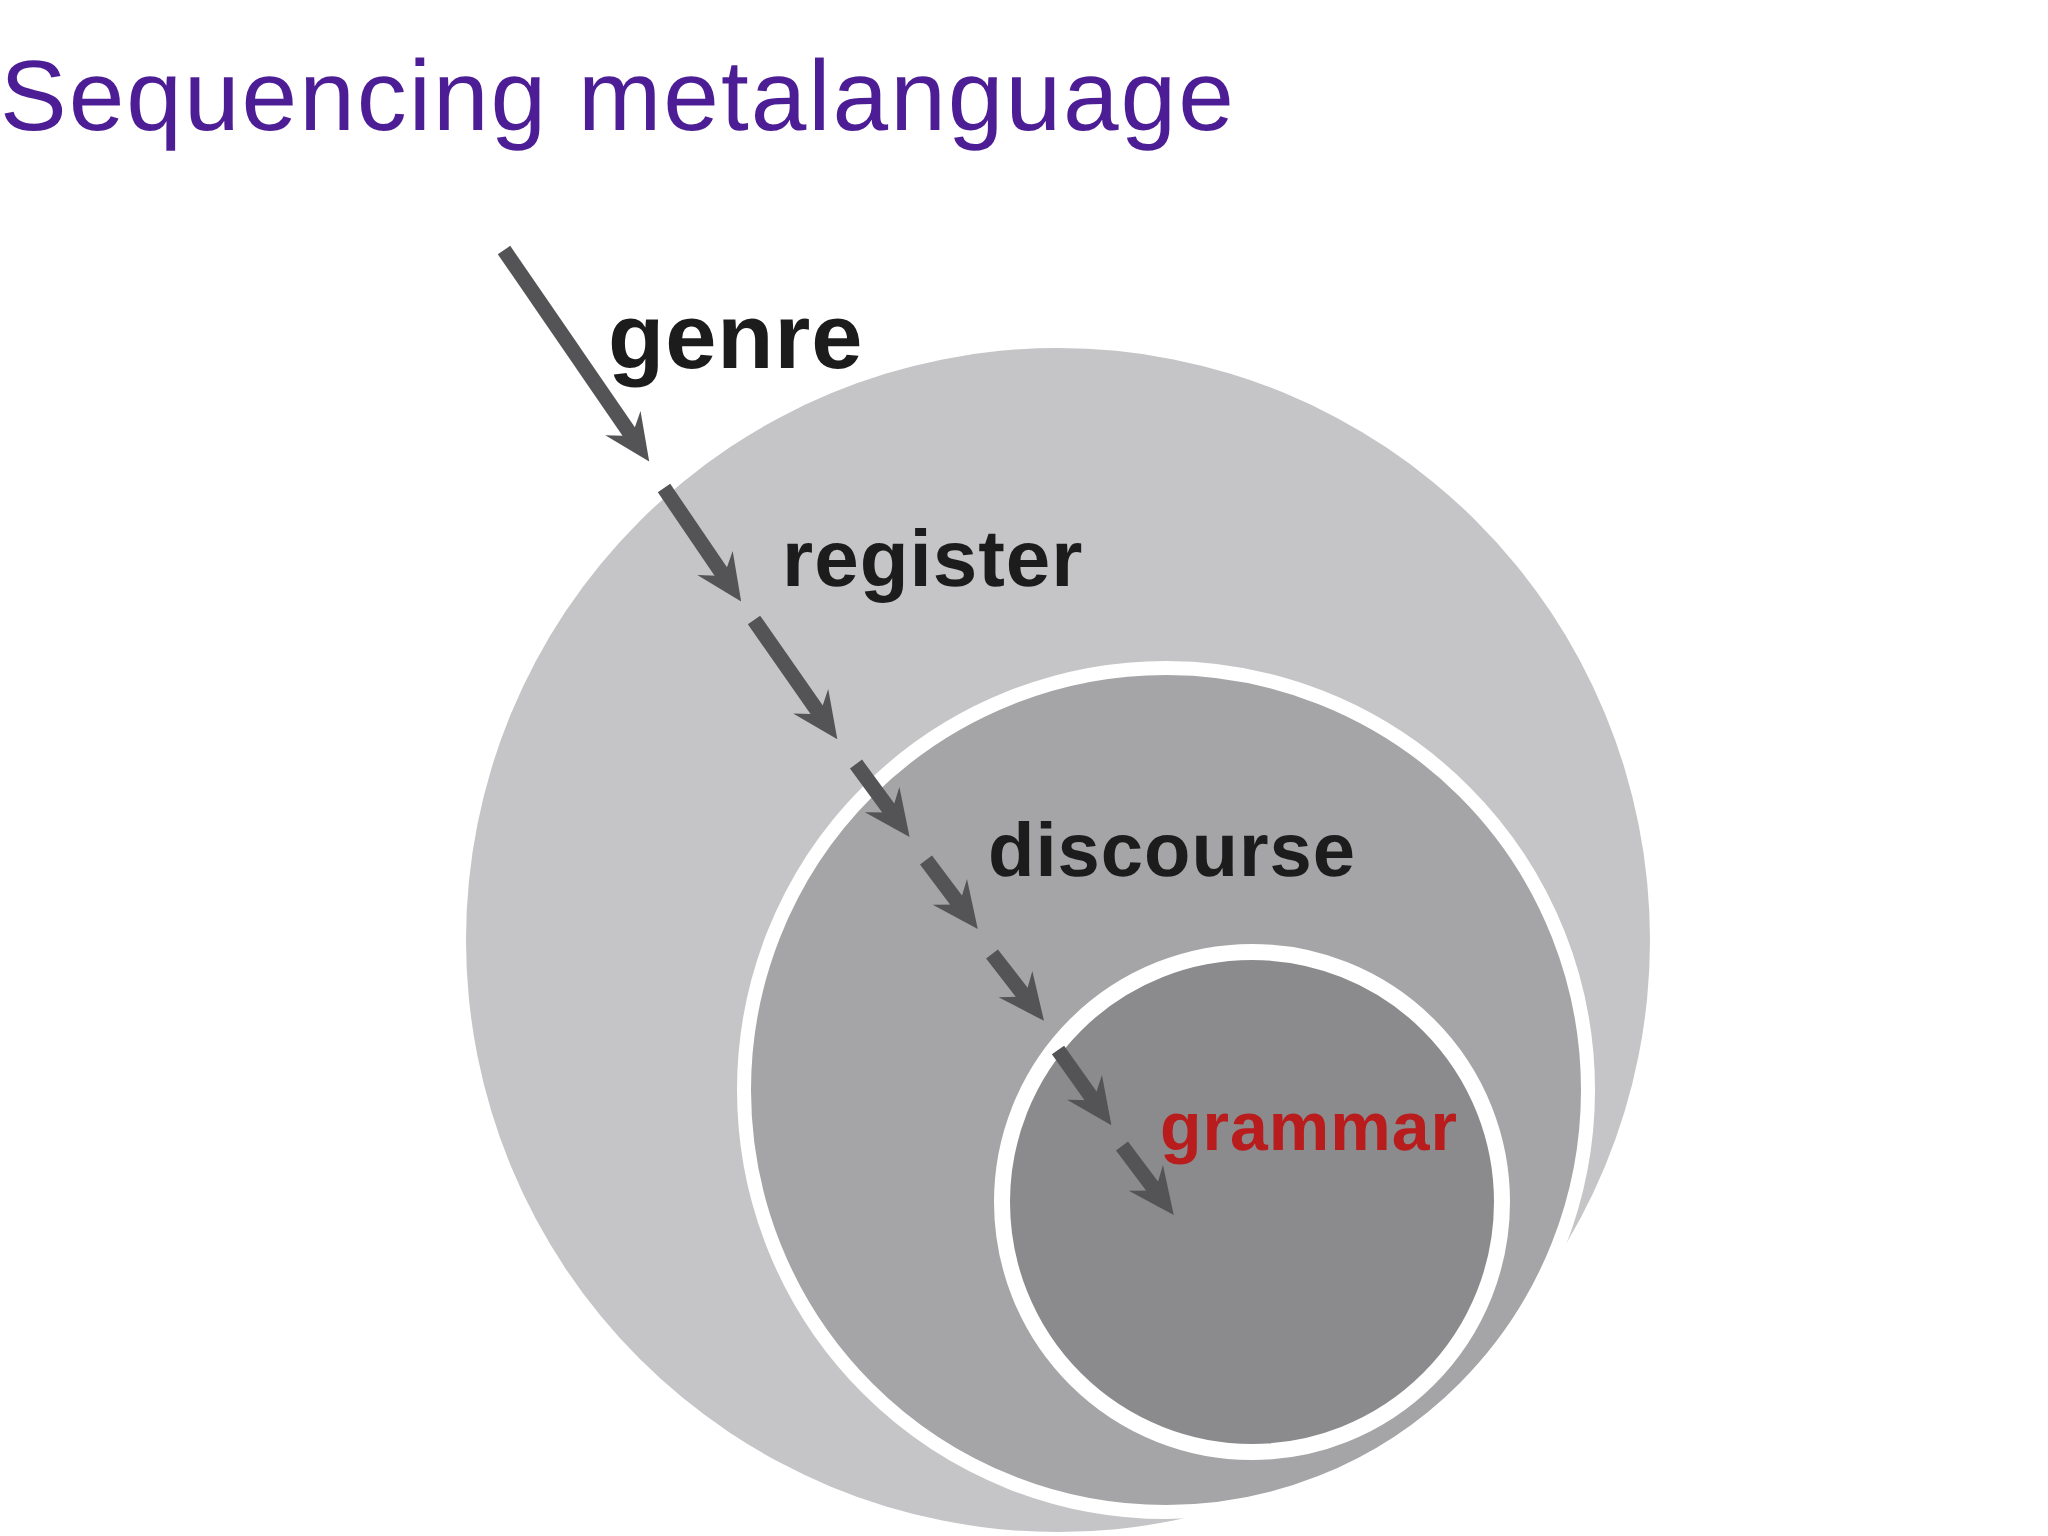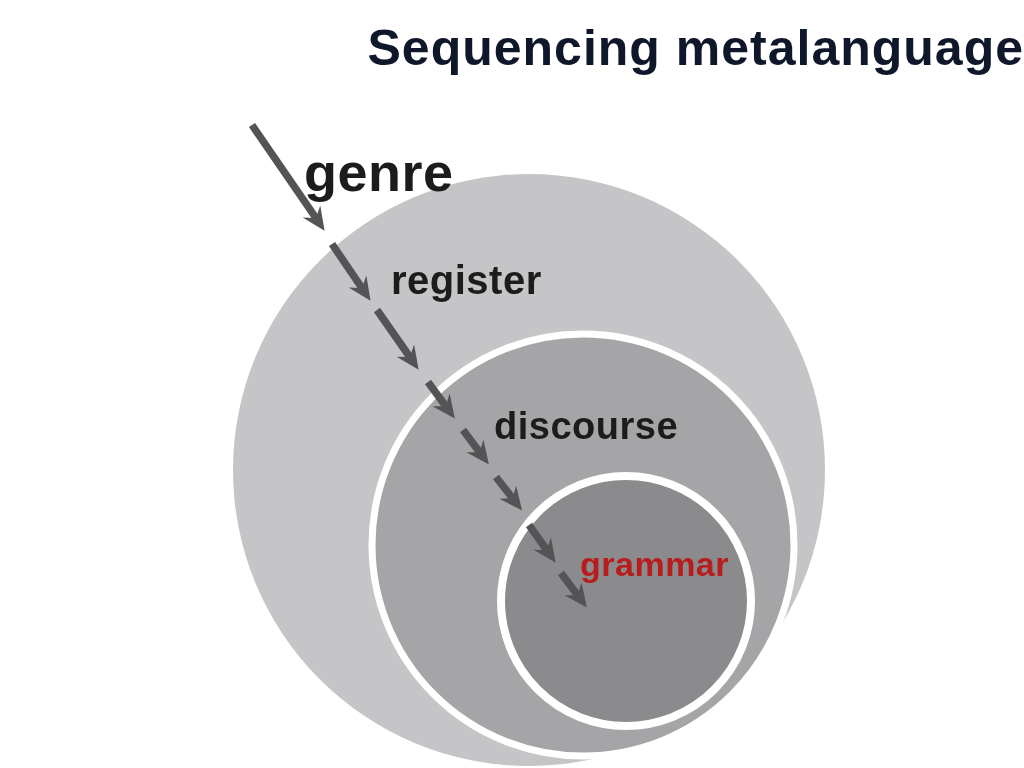--- a/index.html
+++ b/index.html
@@ -13,25 +13,25 @@
     width: 1024px;
     height: 768px;
     background: #ffffff;
     overflow: hidden;
   }
   .slide-title {
     position: absolute;
     top: 22px;
     left: 0;
     width: 100%;
-    text-align: right;
+    text-align: left;
     font-size: 50px;
-    font-weight: 700;
+    font-weight: 400;
     letter-spacing: 1px;
-    color: #0f172a;
+    color: #4c1d95;
     line-height: 1.05;
     white-space: nowrap;
   }
   .diagram-svg {
     position: absolute;
     left: 0;
     top: 0;
     width: 1024px;
     height: 768px;
   }
@@ -67,21 +67,21 @@
         <line x1="332" y1="244" x2="366" y2="294" stroke="#545456" stroke-width="7.5" marker-end="url(#arrowhead)"></line>
         <line x1="377" y1="310" x2="414" y2="363" stroke="#545456" stroke-width="7.5" marker-end="url(#arrowhead)"></line>
         <line x1="428" y1="382" x2="450" y2="412" stroke="#545456" stroke-width="7.5" marker-end="url(#arrowhead)"></line>
         <line x1="463" y1="430" x2="484" y2="458" stroke="#545456" stroke-width="7.5" marker-end="url(#arrowhead)"></line>
         <line x1="496" y1="477" x2="517" y2="504" stroke="#545456" stroke-width="7.5" marker-end="url(#arrowhead)"></line>
         <line x1="529" y1="525" x2="551" y2="556" stroke="#545456" stroke-width="7.5" marker-end="url(#arrowhead)"></line>
         <line x1="561" y1="573" x2="582" y2="601" stroke="#545456" stroke-width="7.5" marker-end="url(#arrowhead)"></line>
       </g>
   </svg>
 
-  <div class="circle-label" style="left: 304px; top: 145px; font-size: 54px; color: rgb(28, 28, 28);">genre</div>
+  <div class="circle-label" style="left: 304px; top: 145px; font-size: 46px; color: rgb(28, 28, 28);">genre</div>
 
   <div class="circle-label" style="left: 494px; top: 407px; font-size: 38px; color: rgb(28, 28, 28);">discourse</div>
 
   <div class="circle-label" style="left: 391px; top: 260px; font-size: 40px; color: rgb(28, 28, 28);">register</div>
 
   <div class="circle-label" style="left: 580px; top: 547px; font-size: 34px; color: #b91c1c;">grammar</div>
 
 </div>
 
 </body></html>

